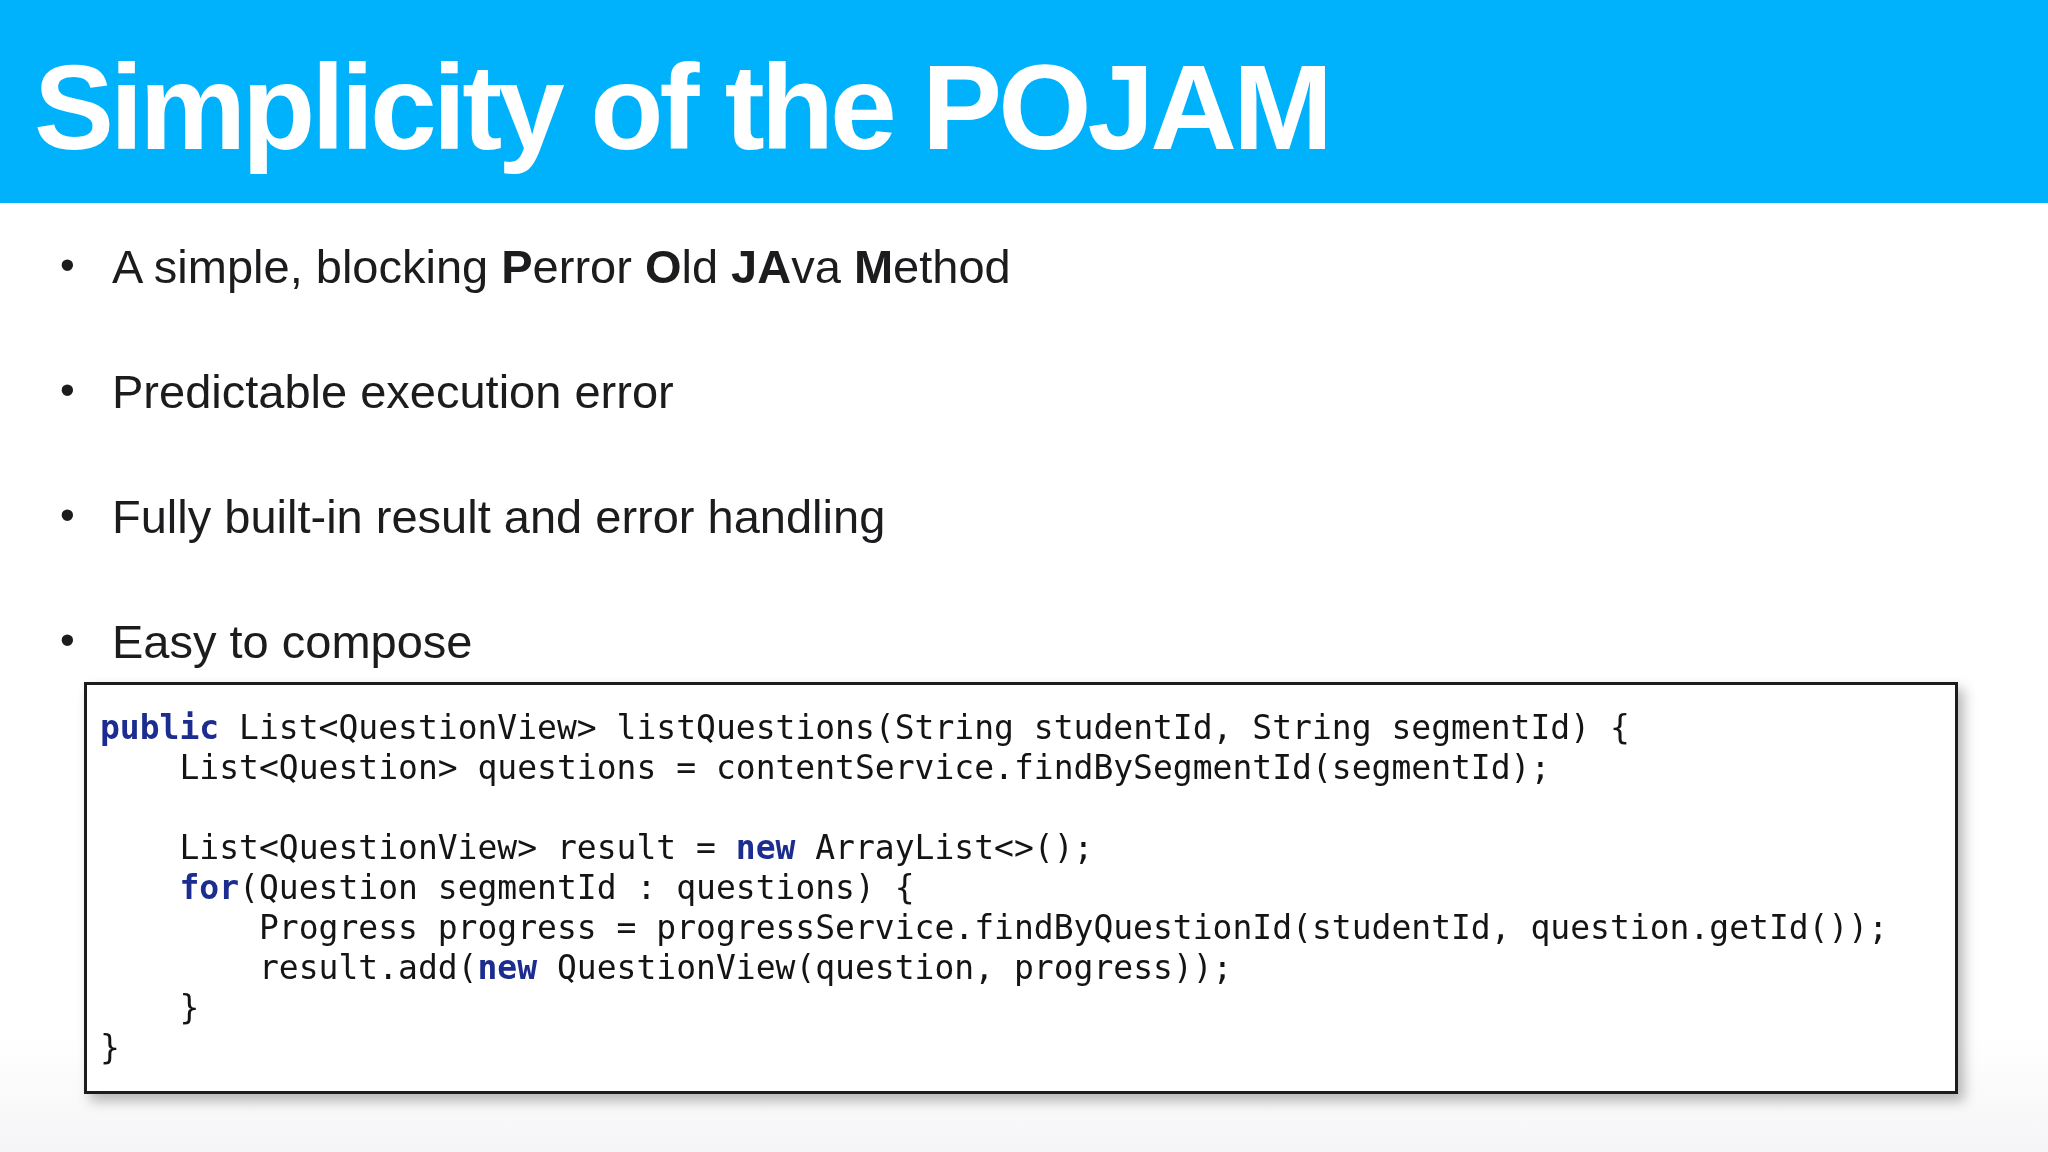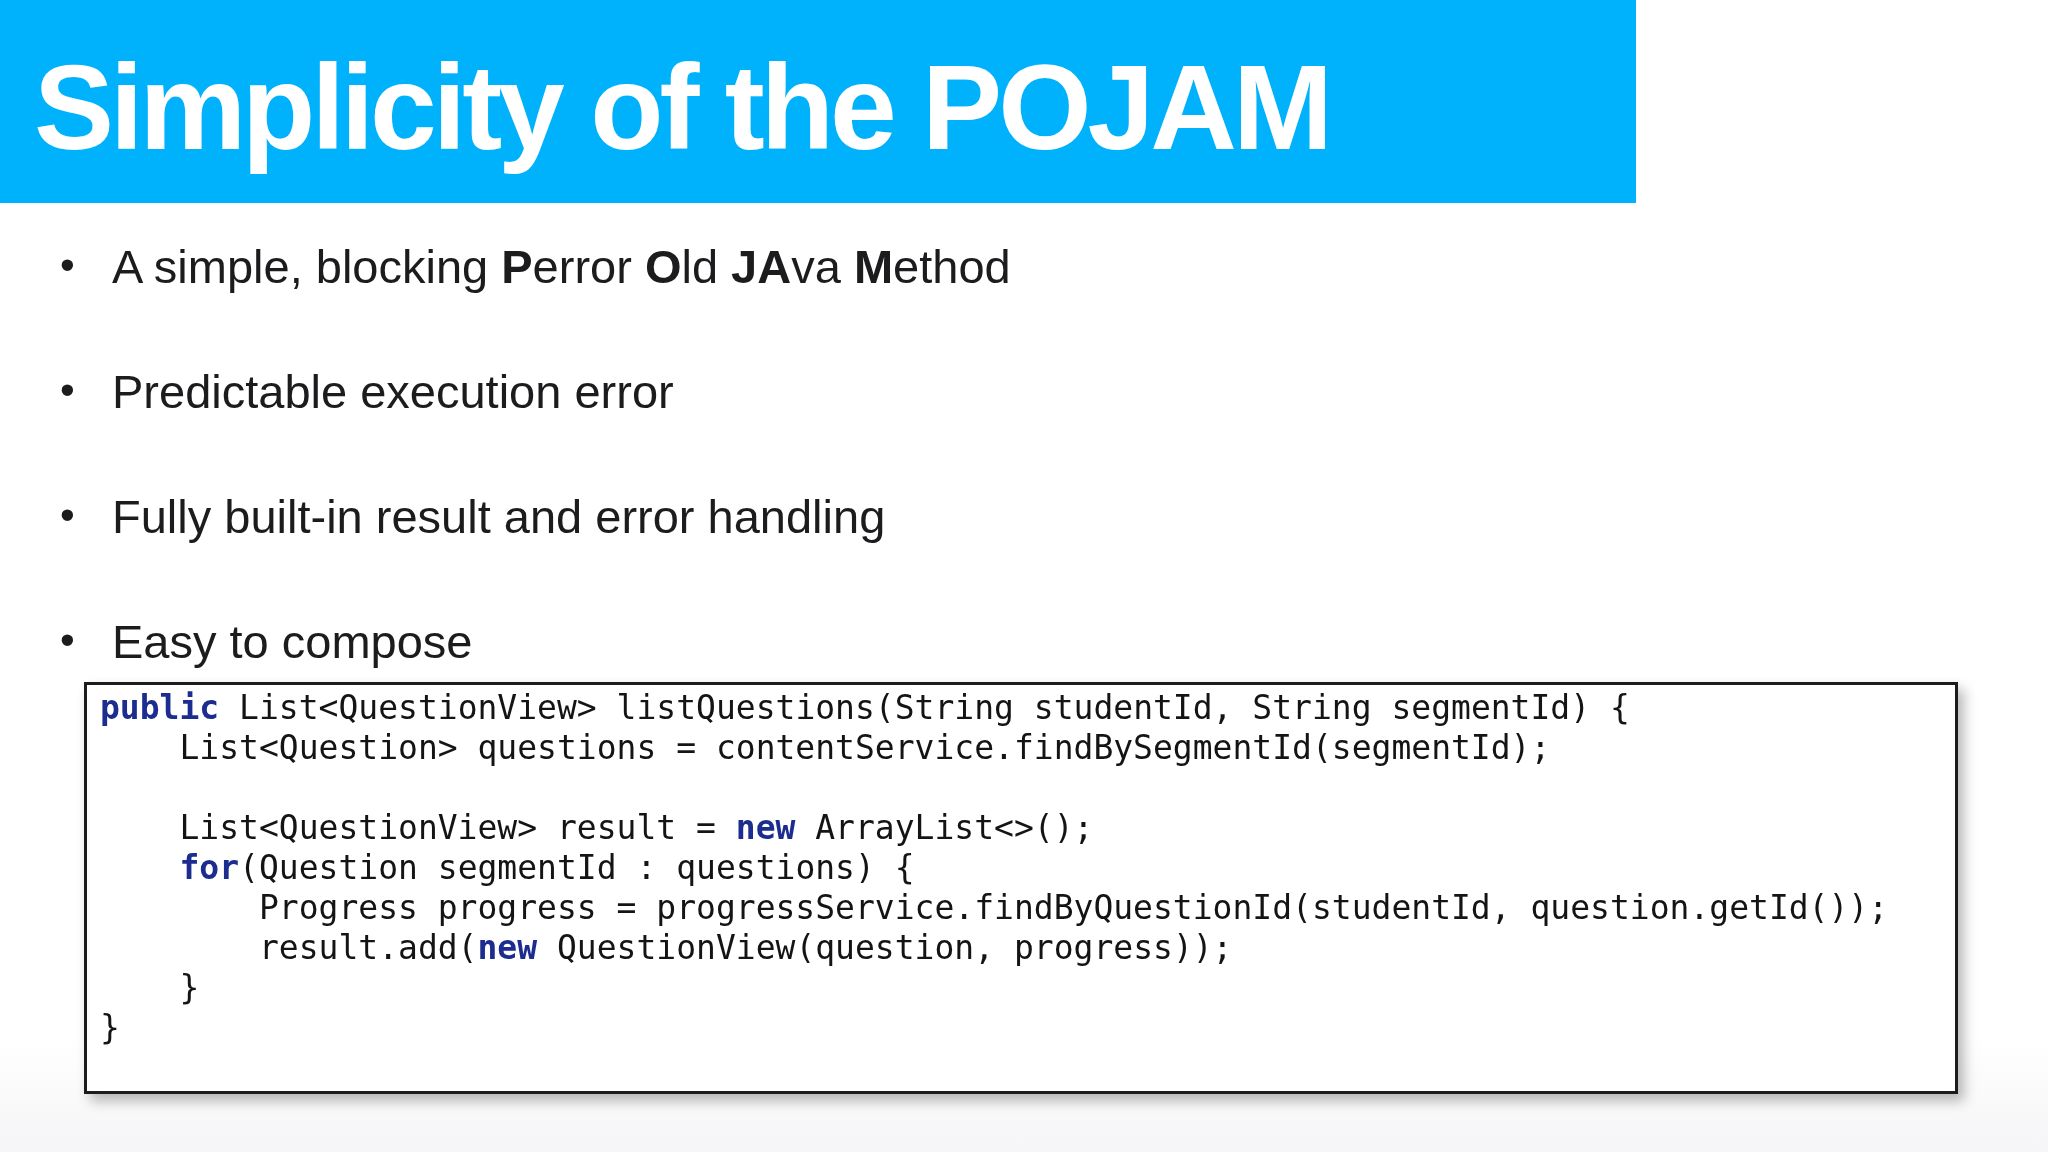--- a/index.html
+++ b/index.html
@@ -7,21 +7,21 @@
     --code-text:#141414;
   }
   html,body{margin:0;padding:0;}
   body{
     width:2048px;height:1152px;
     position:relative;overflow:hidden;
     background:linear-gradient(#ffffff 0%, #ffffff 90%, #f5f5f7 100%);
     font-family:"Liberation Sans", sans-serif;
   }
   .title-bar{
-    position:absolute;left:0;top:0;width:1636px;height:203px;
+    position:absolute;left:0;top:0;width:2048px;height:203px;
     background:#00b1fc;
     display:flex;align-items:center;
   }
   .slide-title{
     margin:10px 0 0 34px;
     font-size:120px;font-weight:bold;letter-spacing:-4px;
     color:#ffffff;line-height:1;
     white-space:nowrap;
   }
   .bullet-list{
@@ -41,21 +41,21 @@
     font-size:42px;
   }
   .bullet b{font-weight:bold;}
   .code-box{
     position:absolute;left:84px;top:682px;
     width:1874px;height:412px;
     box-sizing:border-box;
     border:3px solid #1c1c1e;
     background:#ffffff;
     box-shadow:6px 7px 12px rgba(0,0,0,0.28);
-    padding:3px 0 0 13px;
+    padding:23px 0 0 13px;
     overflow:hidden;
   }
   .code-line{
     font-family:"DejaVu Sans Mono","Liberation Mono",monospace;
     font-size:33px;line-height:40px;
     white-space:pre;
     color:var(--code-text);
   }
   .code-line .kw{
     color:var(--kw-color);

